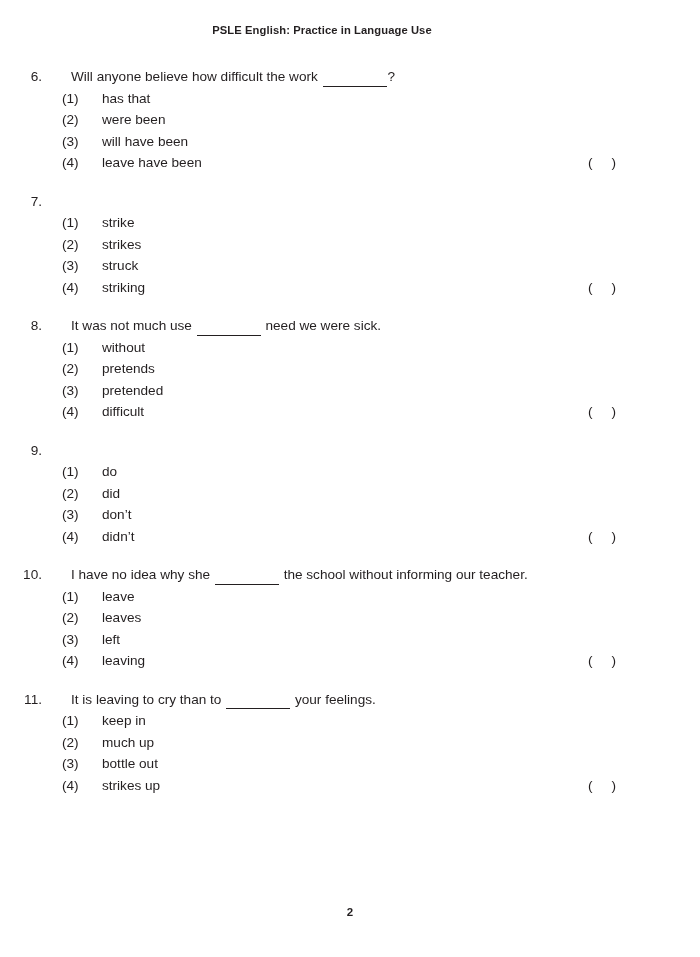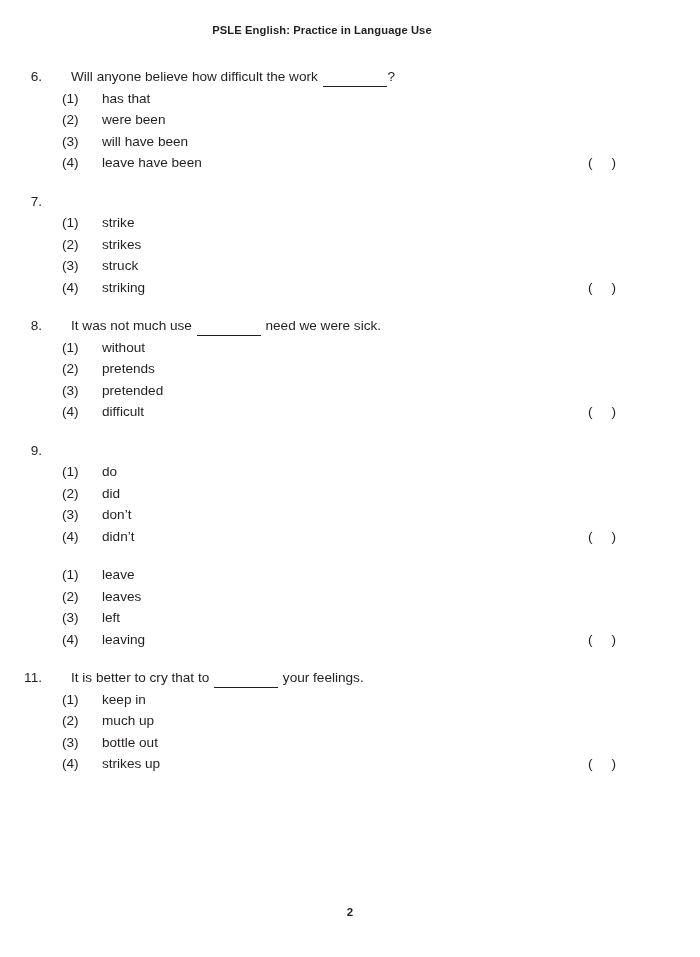--- a/index.html
+++ b/index.html
@@ -227,20 +227,24 @@
             <span class="option-text">don’t</span>
           </div>
           <div class="option-row">
             <span class="option-label">(4)</span>
             <span class="option-text">didn’t</span>
             <span class="answer-bracket">(     )</span>
           </div>
         </div>
       </div>
       <div class="question-block">
+        <div class="stem">
+          <span class="stem-number">10.</span>
+          <span class="stem-text"><span>I have no idea why she</span><span> </span><span class="blank"></span><span> </span><span>the school without informing our teacher.</span></span>
+        </div>
         <div class="options">
           <div class="option-row">
             <span class="option-label">(1)</span>
             <span class="option-text">leave</span>
           </div>
           <div class="option-row">
             <span class="option-label">(2)</span>
             <span class="option-text">leaves</span>
           </div>
           <div class="option-row">
@@ -250,21 +254,21 @@
           <div class="option-row">
             <span class="option-label">(4)</span>
             <span class="option-text">leaving</span>
             <span class="answer-bracket">(     )</span>
           </div>
         </div>
       </div>
       <div class="question-block">
         <div class="stem">
           <span class="stem-number">11.</span>
-          <span class="stem-text"><span>It is better to cry that to</span><span> </span><span class="blank"></span><span> </span><span>your feelings.</span></span>
+          <span class="stem-text"><span>It is leaving to cry than to</span><span> </span><span class="blank"></span><span> </span><span>your feelings.</span></span>
         </div>
         <div class="options">
           <div class="option-row">
             <span class="option-label">(1)</span>
             <span class="option-text">keep in</span>
           </div>
           <div class="option-row">
             <span class="option-label">(2)</span>
             <span class="option-text">much up</span>
           </div>

